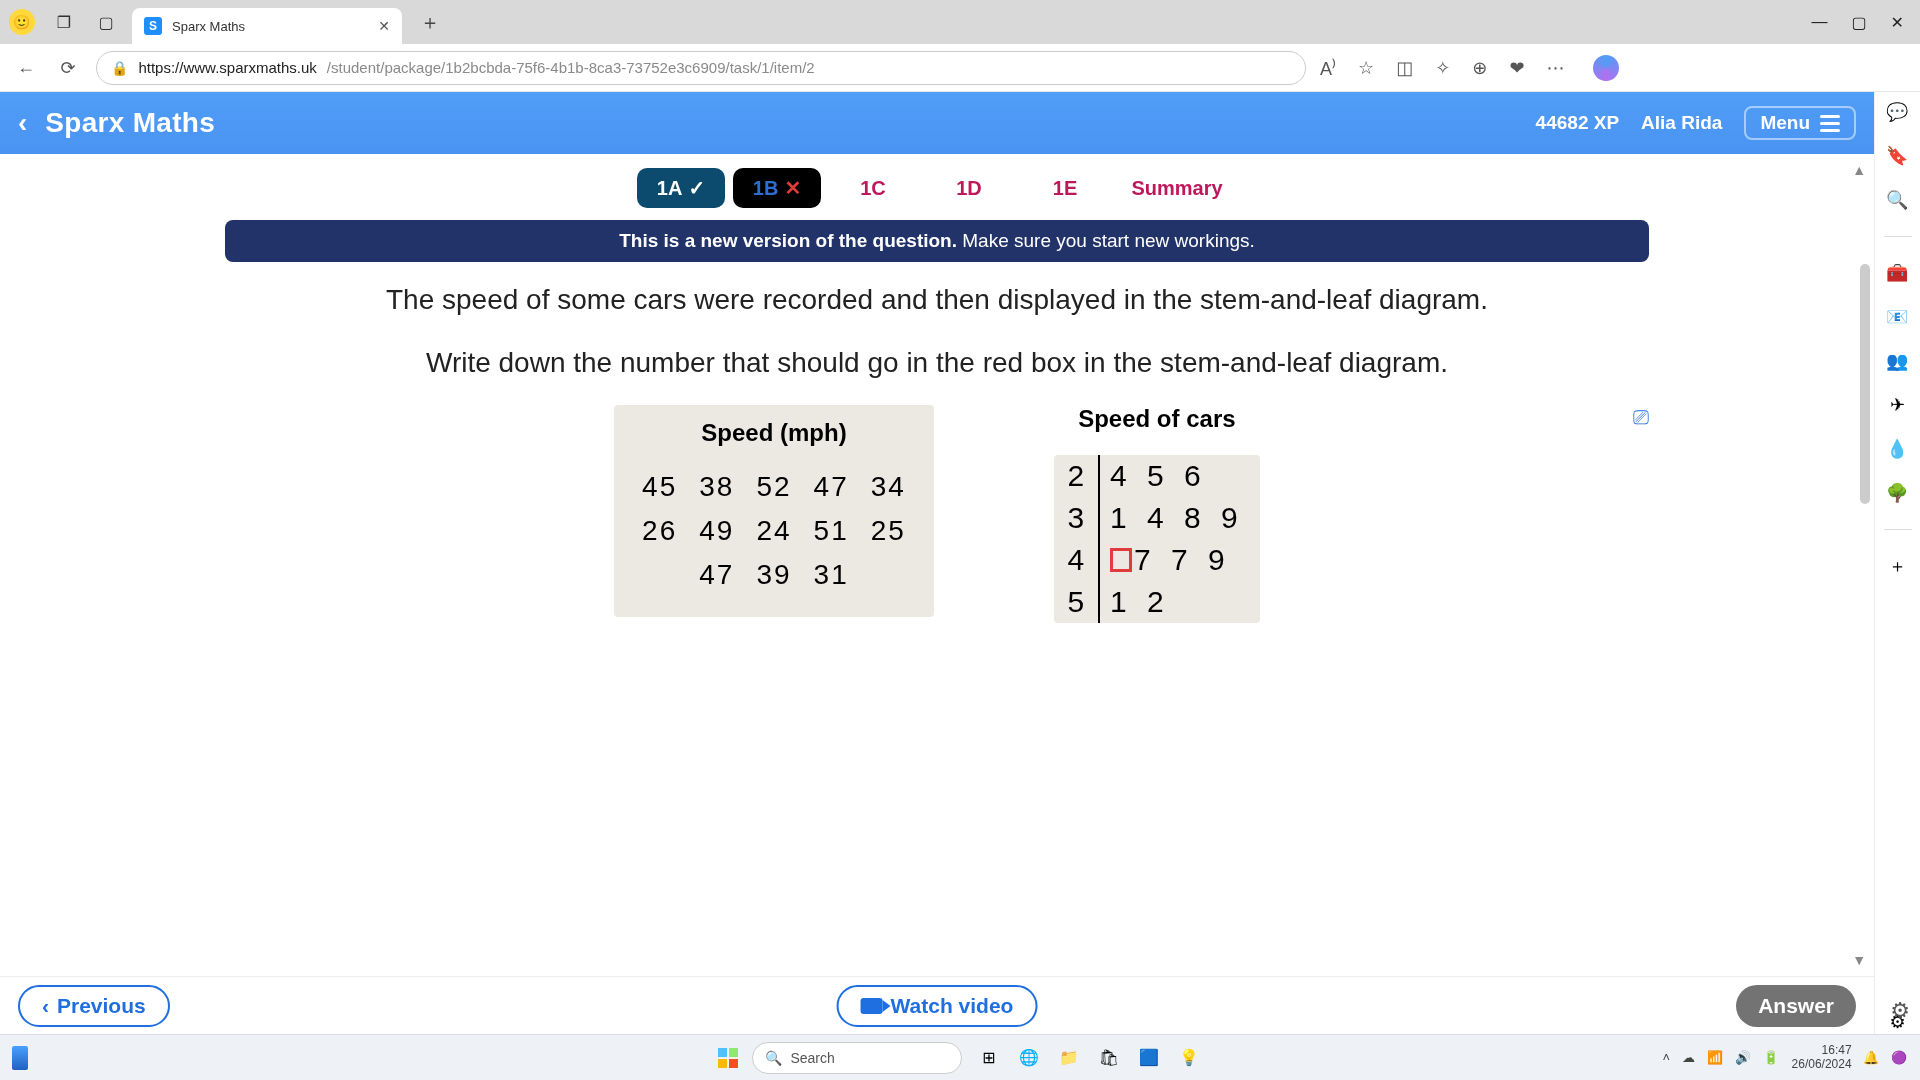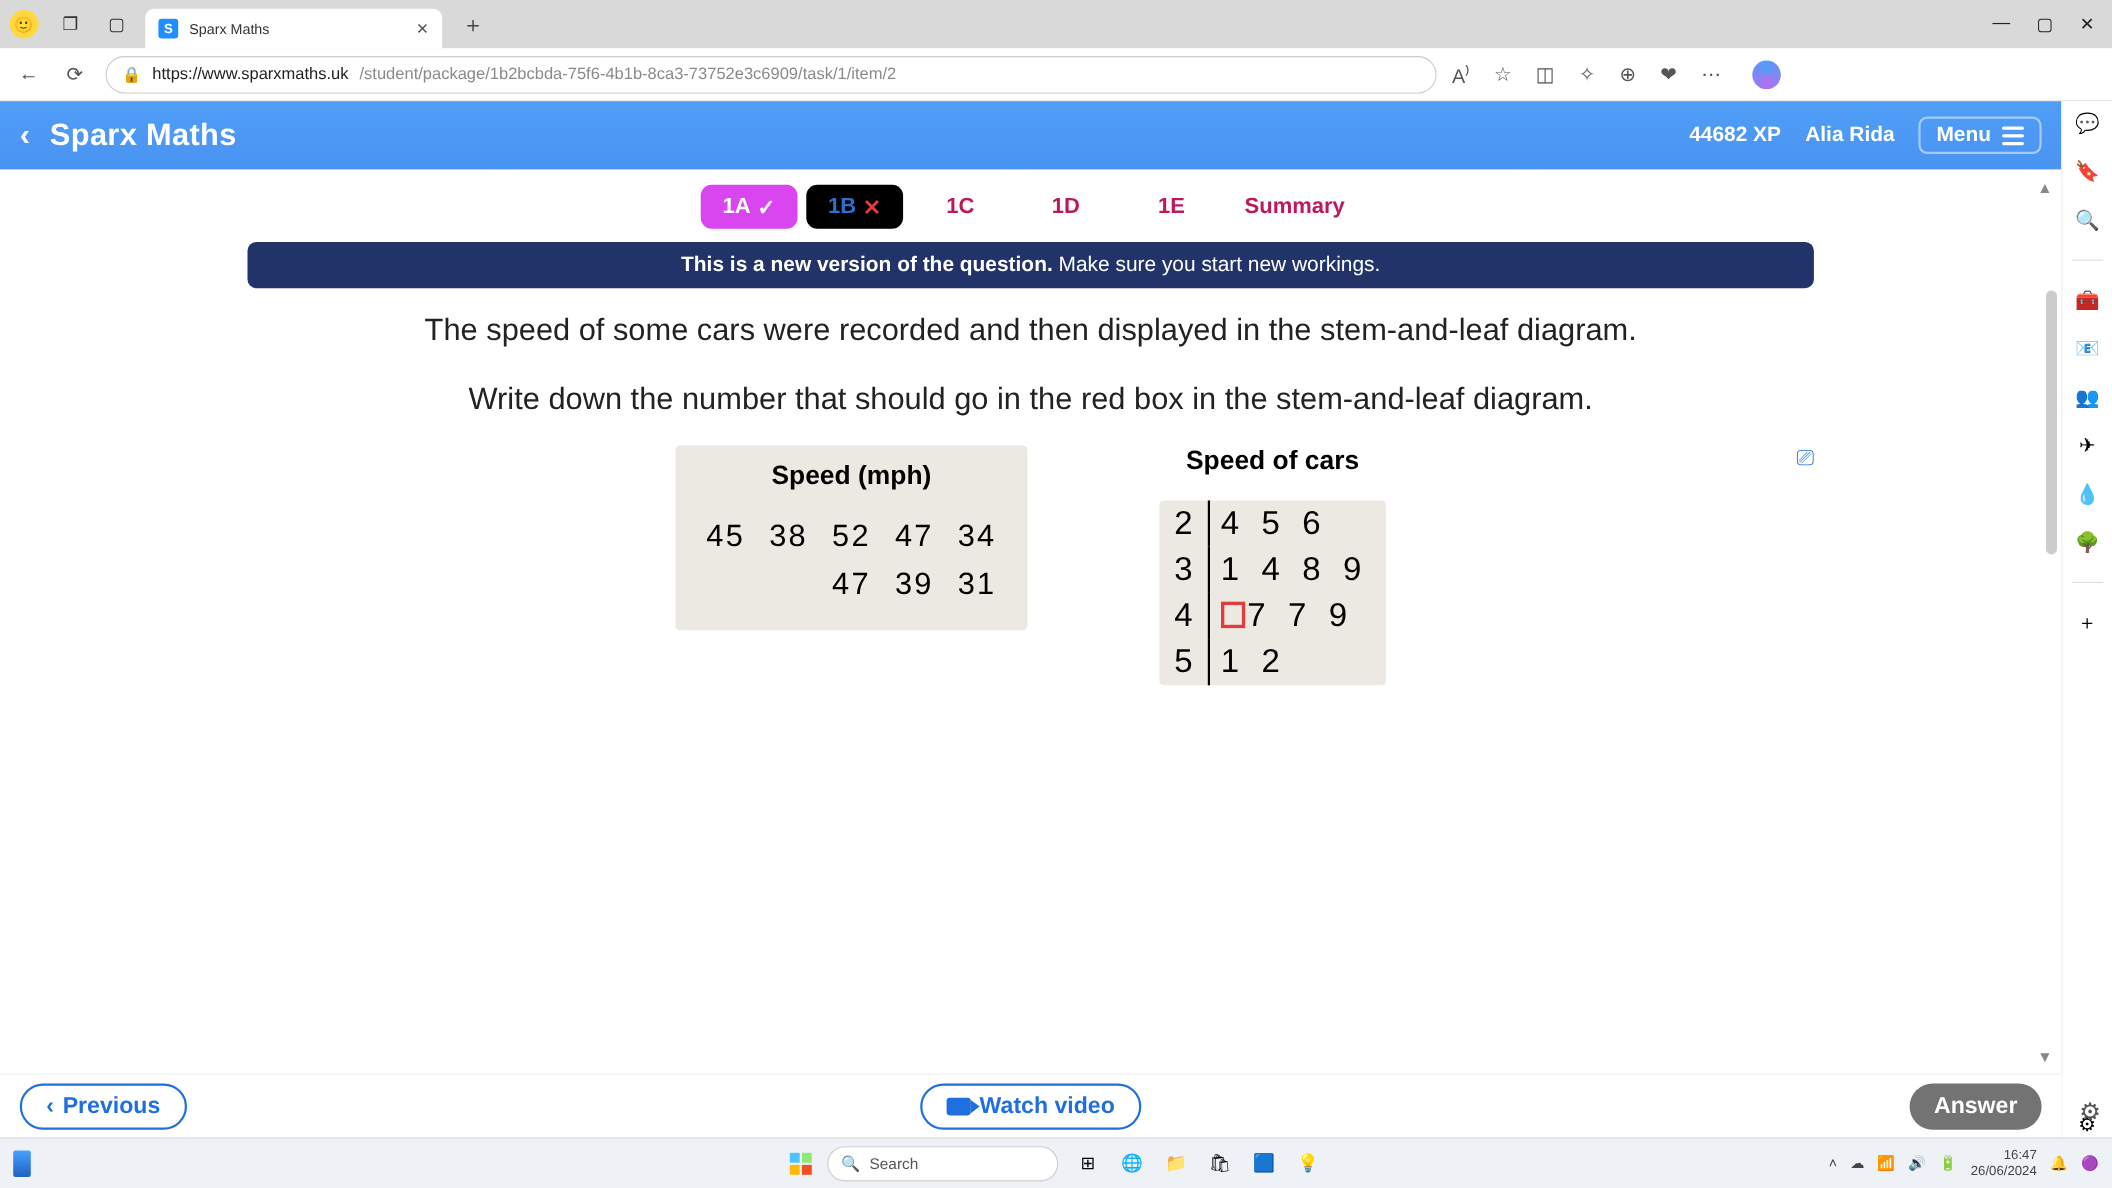--- a/index.html
+++ b/index.html
@@ -96,21 +96,21 @@
     display:flex; justify-content:center; gap:8px;
     padding: 14px 0 10px;
   }
   .ttab {
     min-width:88px; height:40px;
     border-radius:10px;
     display:flex; align-items:center; justify-content:center;
     font-size:20px; font-weight:700; gap:6px;
     color:#be185d;
   }
-  .ttab.done { background:#d946ef; color:#fff;}
+  .ttab.done { background:#0c4a6e; color:#fff;}
   .ttab.wrong { background:#000000; color:#2d6fd1;}
   .ttab.wrong .x { color:#e23b3b; font-weight:900;}
   .ttab.summary { min-width:120px;}
 
   .notice {
     margin: 2px auto 18px;
     width: 76%;
     background:#22336a;
     color:#fff;
     border-radius:8px;
@@ -141,21 +141,21 @@
     position:relative;
   }
   .speed-table {
     background:#ece9e3;
     padding: 14px 26px 20px;
     border-radius:4px;
     text-align:center;
     min-width:280px;
   }
   .speed-table h4 { font-size:24px; font-weight:700; margin-bottom:18px;}
-  .speed-table .row { font-family: Georgia, 'Times New Roman', serif; font-size:28px; letter-spacing:2px; display:flex; gap:22px; justify-content:flex-end; padding:6px 2px;}
+  .speed-table .row { font-family: Georgia, 'Times New Roman', serif; font-size:28px; letter-spacing:2px; display:flex; gap:22px; justify-content:center; padding:6px 2px;}
 
   .stemleaf-wrap { text-align:center; }
   .stemleaf-wrap h4 { font-size:24px; font-weight:700; margin-bottom:22px;}
   .stemleaf {
     display:grid;
     grid-template-columns: 46px 160px;
     font-family: Georgia, 'Times New Roman', serif;
     font-size:30px;
     background:#ece9e3;
     border-radius:4px;
@@ -333,20 +333,27 @@
       <h4>Speed (mph)</h4>
       <div id="speed-rows">
           <div class="row">
             <span>45</span>
             <span>38</span>
             <span>52</span>
             <span>47</span>
             <span>34</span>
           </div>
           <div class="row">
+            <span>26</span>
+            <span>49</span>
+            <span>24</span>
+            <span>51</span>
+            <span>25</span>
+          </div>
+          <div class="row">
             <span>47</span>
             <span>39</span>
             <span>31</span>
           </div>
         </div>
     </div>
 
     <div class="stemleaf-wrap">
       <h4>Speed of cars</h4>
       <div class="stemleaf" id="stemleaf-grid">

